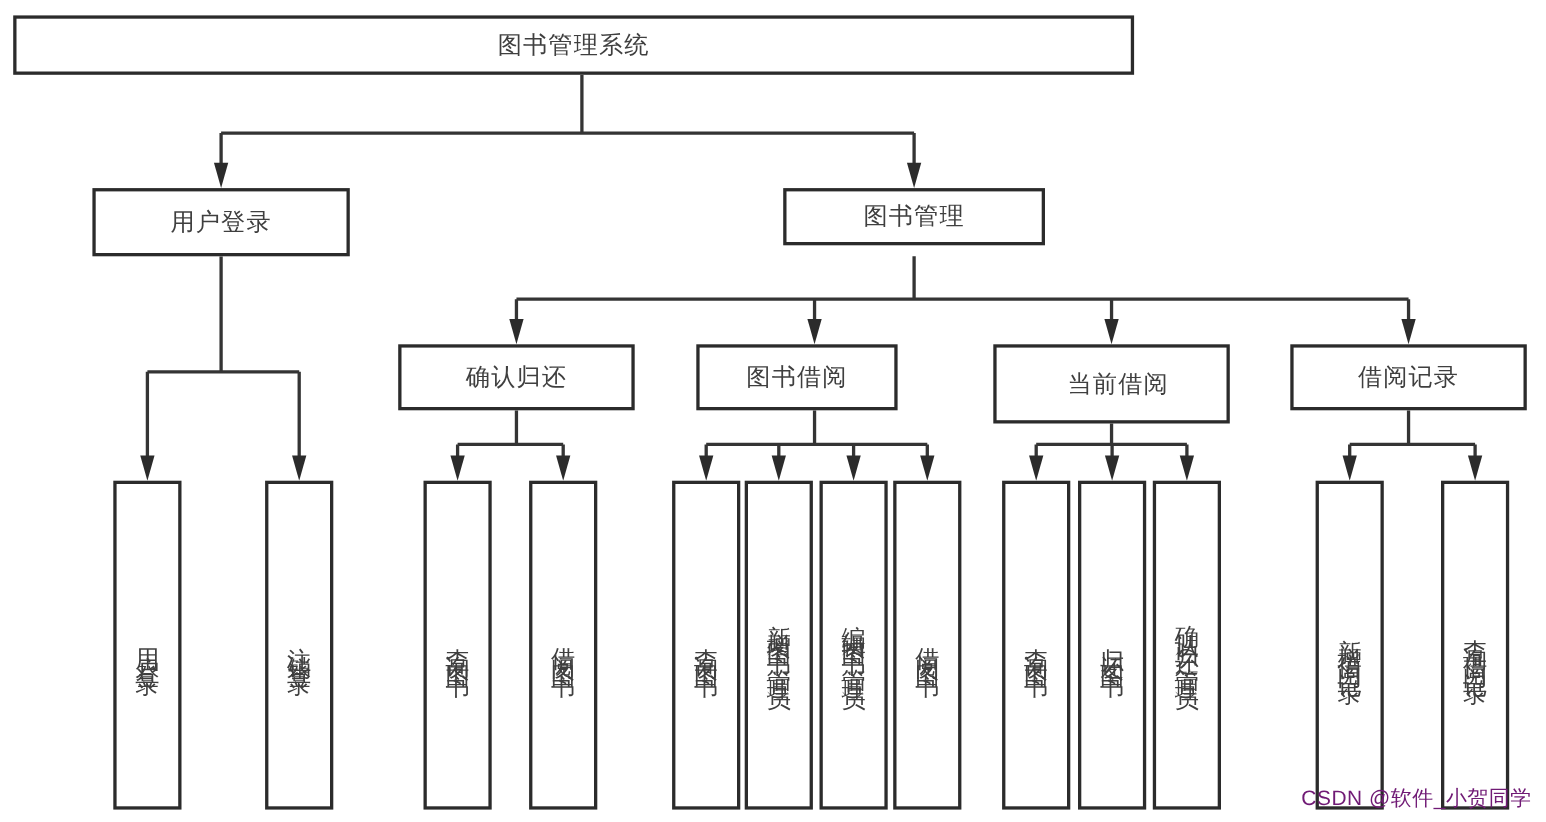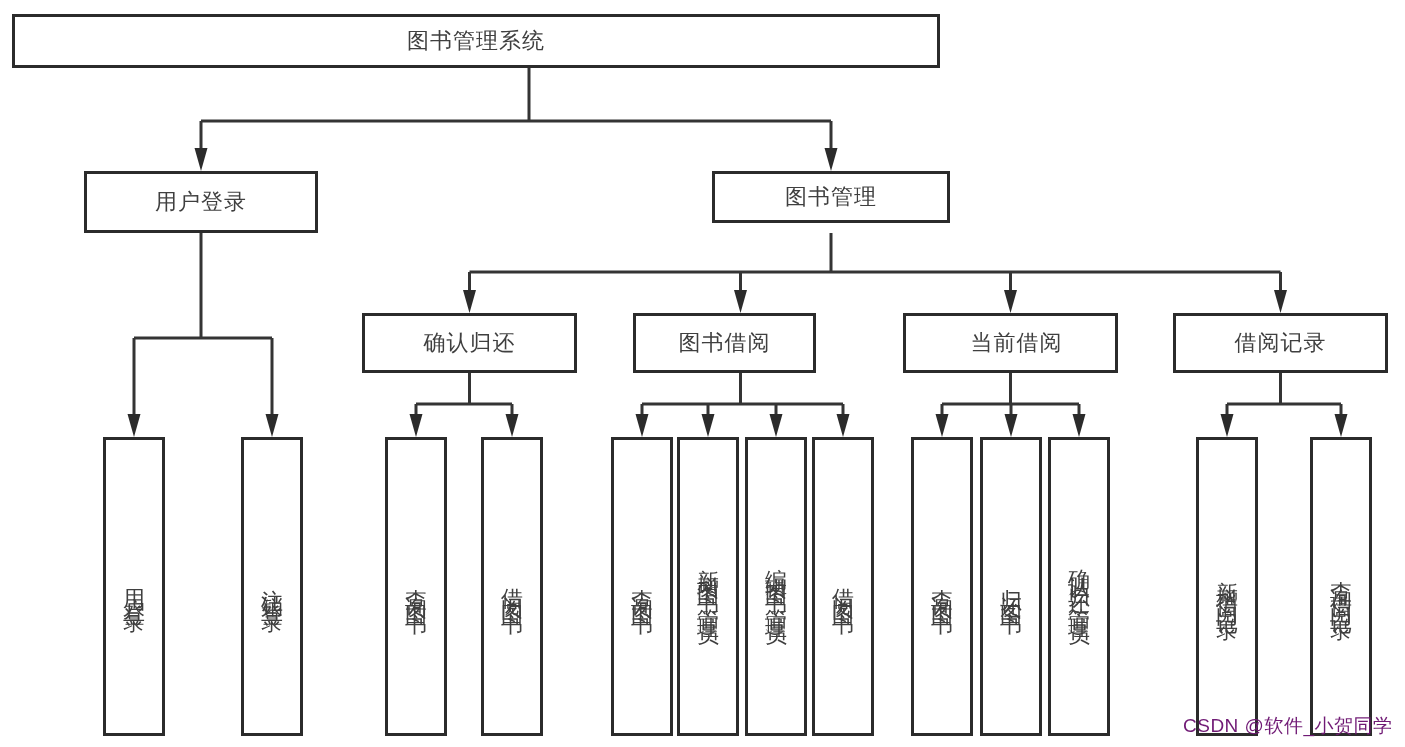--- a/index.html
+++ b/index.html
@@ -97,38 +97,38 @@
       <polygon points="769.5,414 782.5,414 776,437"></polygon>
       <polygon points="836.5,414 849.5,414 843,437"></polygon>
       <polygon points="935.5,414 948.5,414 942,437"></polygon>
       <polygon points="1004.5,414 1017.5,414 1011,437"></polygon>
       <polygon points="1072.5,414 1085.5,414 1079,437"></polygon>
       <polygon points="1220.5,414 1233.5,414 1227,437"></polygon>
       <polygon points="1334.5,414 1347.5,414 1341,437"></polygon>
     </g>
   </svg>
 
-  <div class="node node-h" style="left:12px; top:14px; width:928px; height:54px;">
+  <div class="node node-h" style="left:12px; top:14px; width:1019px; height:54px;">
     <span>图书管理系统</span>
   </div>
 
   <div class="node node-h" style="left:84px; top:171px; width:234px; height:62px;">
     <span>用户登录</span>
   </div>
   <div class="node node-h" style="left:712px; top:171px; width:238px; height:52px;">
     <span>图书管理</span>
   </div>
 
   <div class="node node-h" style="left:362px; top:313px; width:215px; height:60px;">
     <span>确认归还</span>
   </div>
   <div class="node node-h" style="left:633px; top:313px; width:183px; height:60px;">
     <span>图书借阅</span>
   </div>
-  <div class="node node-h" style="left:903px; top:313px; width:215px; height:60px;padding-left:12px;">
+  <div class="node node-h" style="left:903px; top:313px; width:215px; height:72px;padding-left:12px;">
     <span>当前借阅</span>
   </div>
   <div class="node node-h" style="left:1173px; top:313px; width:215px; height:60px;">
     <span>借阅记录</span>
   </div>
 
   <div class="node node-v" style="left:103px;">
     <span class="vtext">用户登录</span>
   </div>
   <div class="node node-v" style="left:241px;">

